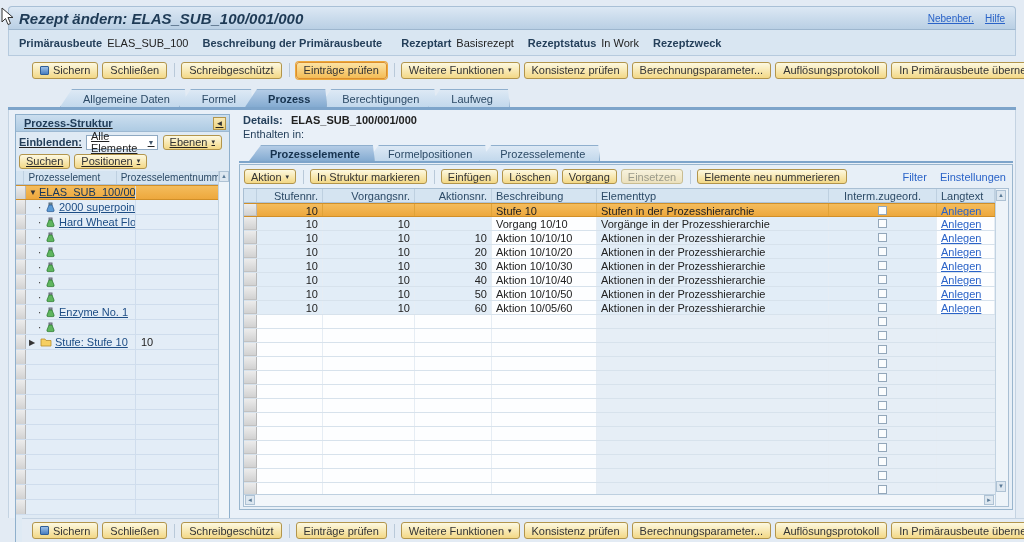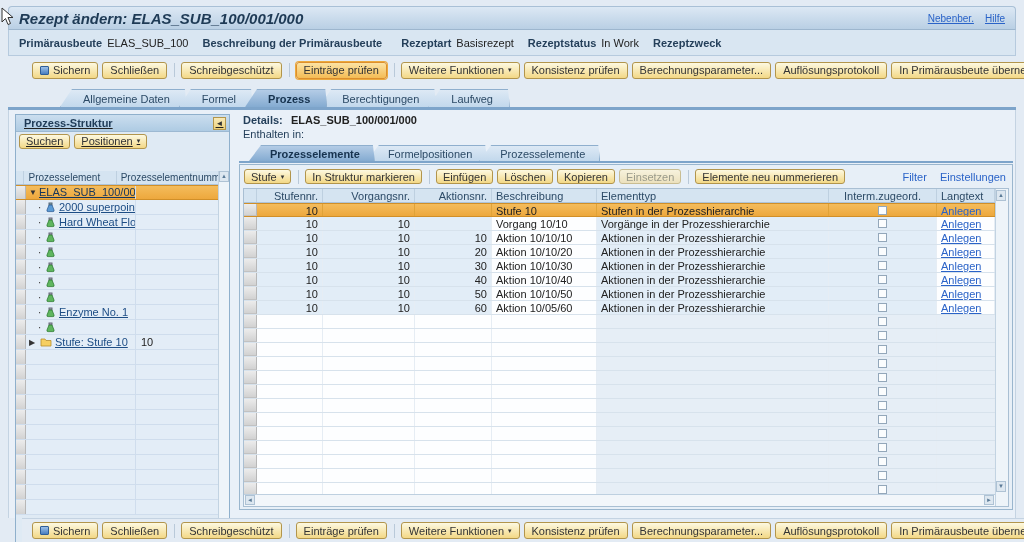--- a/index.html
+++ b/index.html
@@ -202,20 +202,31 @@
   <div class="tabline"></div>
 </div>
 
 <div id="content">
 
   <div id="tree-panel">
     <div class="panel-head">
       <span class="pt">Prozess-Struktur</span>
       <span class="collapse-btn">◄</span>
     </div>
+    <div class="controls">
+      <span class="lbl">Einblenden:</span>
+      <span class="selectbox">
+        <span>Alle Elemente</span>
+        <span class="selarrow">▼</span>
+      </span>
+      <span class="sapbtn small" style="margin-left:5px;">
+        <span>Ebenen</span>
+        <span class="menuarrow">▾</span>
+      </span>
+    </div>
     <div class="btnrow">
       <span class="sapbtn small">
         <span>Suchen</span>
       </span>
       <span class="sapbtn small">
         <span>Positionen</span>
         <span class="menuarrow">▾</span>
       </span>
     </div>
     <div class="treegrid">
@@ -438,36 +449,36 @@
     <div id="subtabs">
         <div class="tab sub active">Prozesselemente</div>
         <div class="tab sub">Formelpositionen</div>
         <div class="tab sub">Prozesselemente</div>
       </div>
     <div class="subtab-underline"></div>
     <div id="detbox">
       <div id="dtoolbar">
         <div id="dtb-left" class="bar-left">
             <div class="sapbtn small">
-              <span>Stufe</span>
+              <span>Aktion</span>
               <span class="menuarrow">▾</span>
             </div>
             <span class="vsep"></span>
             <div class="sapbtn small">
               <span>In Struktur markieren</span>
             </div>
             <span class="vsep"></span>
             <div class="sapbtn small">
               <span>Einfügen</span>
             </div>
             <div class="sapbtn small">
               <span>Löschen</span>
             </div>
             <div class="sapbtn small">
-              <span>Kopieren</span>
+              <span>Vorgang</span>
             </div>
             <div class="sapbtn small disabled">
               <span>Einsetzen</span>
             </div>
             <span class="vsep"></span>
             <div class="sapbtn small">
               <span>Elemente neu nummerieren</span>
             </div>
           </div>
         <div id="dtb-links">

